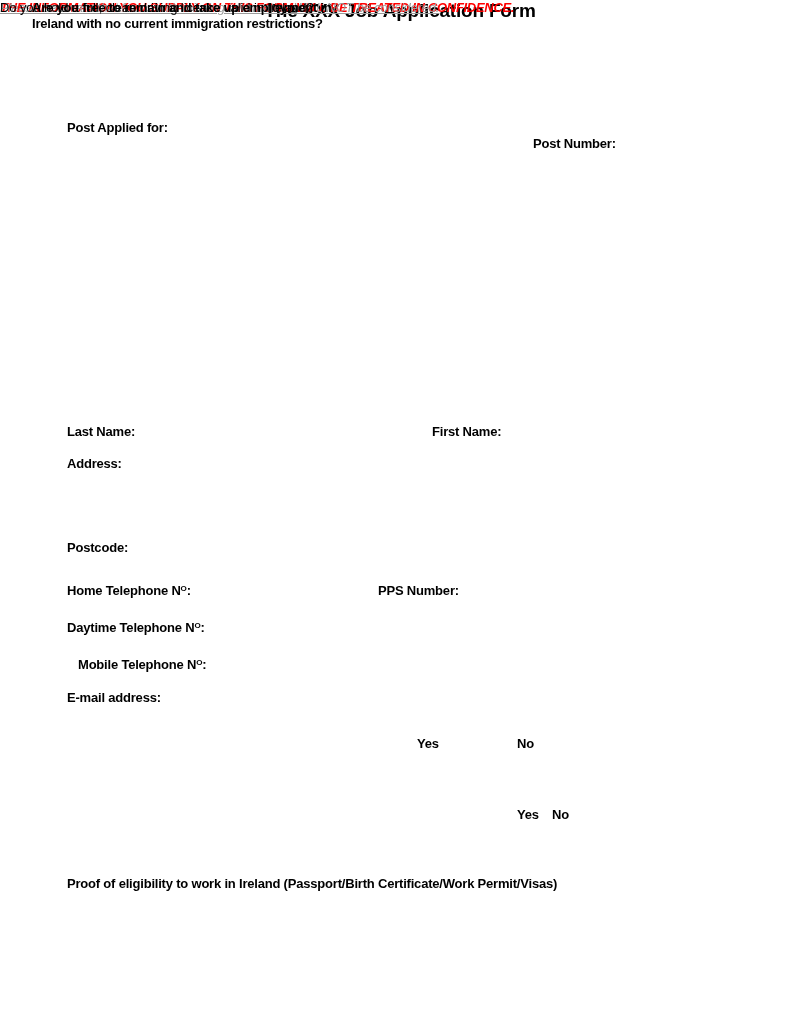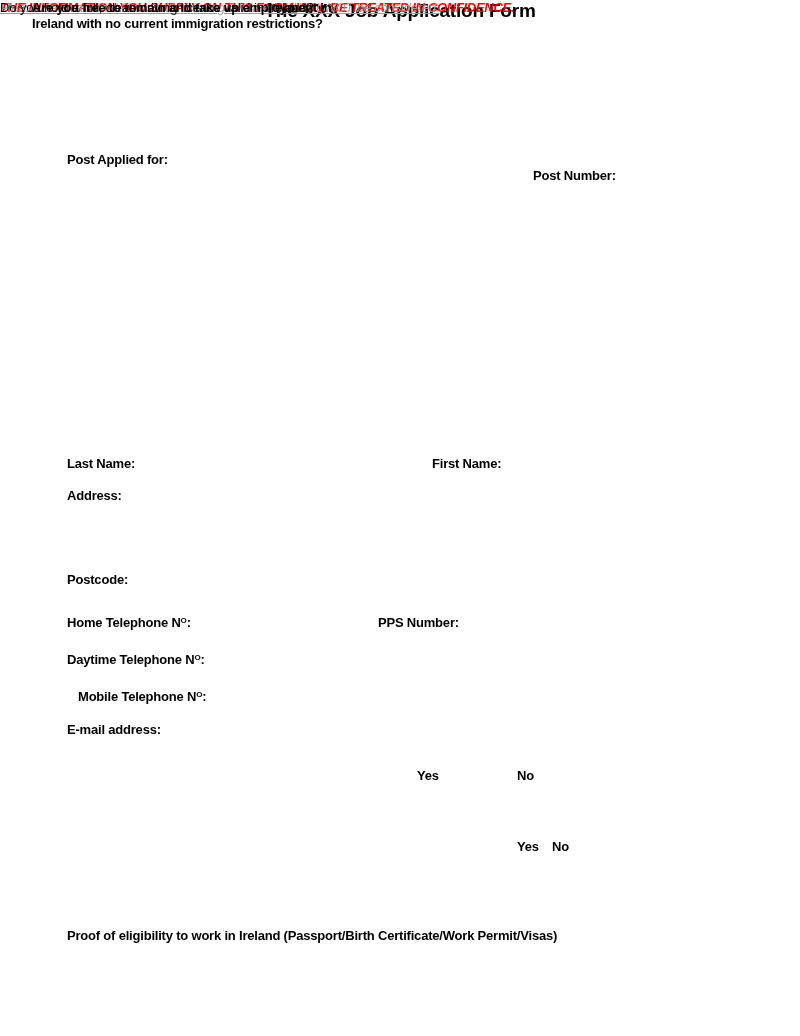--- a/index.html
+++ b/index.html
@@ -6,21 +6,21 @@
   html, body { background: #ffffff; }
   body {
     width: 800px; height: 1036px;
     position: relative;
     font-family: "Liberation Sans", sans-serif;
     color: #000000;
     overflow: hidden;
   }
   .page { position: absolute; inset: 0; background: #ffffff; }
   .abs { position: absolute; }
-  .lbl { font-size: 13px; font-weight: 700; white-space: nowrap; letter-spacing: -0.2px; margin-top: 32px; }
+  .lbl { font-size: 13px; font-weight: 700; white-space: nowrap; letter-spacing: -0.2px; }
   .doc-title {
     left: 0; top: 186; width: 800px;
     text-align: center;
     font-size: 19px; font-weight: 700; letter-spacing: -0.2px;
   }
   .notice-red {
     left: 102; top: 248;
     font-size: 13px; font-weight: 700; font-style: italic;
     color: #FF0000; letter-spacing: -0.3px; white-space: nowrap;
   }
@@ -88,15 +88,15 @@
   <div class="abs lbl" style="left:67px; top:690px;">E-mail address:</div>
 
   <div class="abs question-block">Are you free to remain and take up employment in Ireland with no current immigration restrictions?</div>
   <div class="abs lbl" style="left:417px; top:736px;">Yes</div>
   <div class="abs lbl" style="left:517px; top:736px;">No</div>
 
   <div class="abs driving-q">Do you hold a full, clean driving licence valid in Ireland?</div>
   <div class="abs lbl" style="left:517px; top:807px;">Yes</div>
   <div class="abs lbl" style="left:552px; top:807px;">No</div>
 
-  <div class="abs lbl" style="left:67px; top:896px;">Proof of eligibility to work in Ireland (Passport/Birth Certificate/Work Permit/Visas)</div>
+  <div class="abs lbl" style="left:67px; top:876px;">Proof of eligibility to work in Ireland (Passport/Birth Certificate/Work Permit/Visas)</div>
 
 </div>
 
 </body></html>

